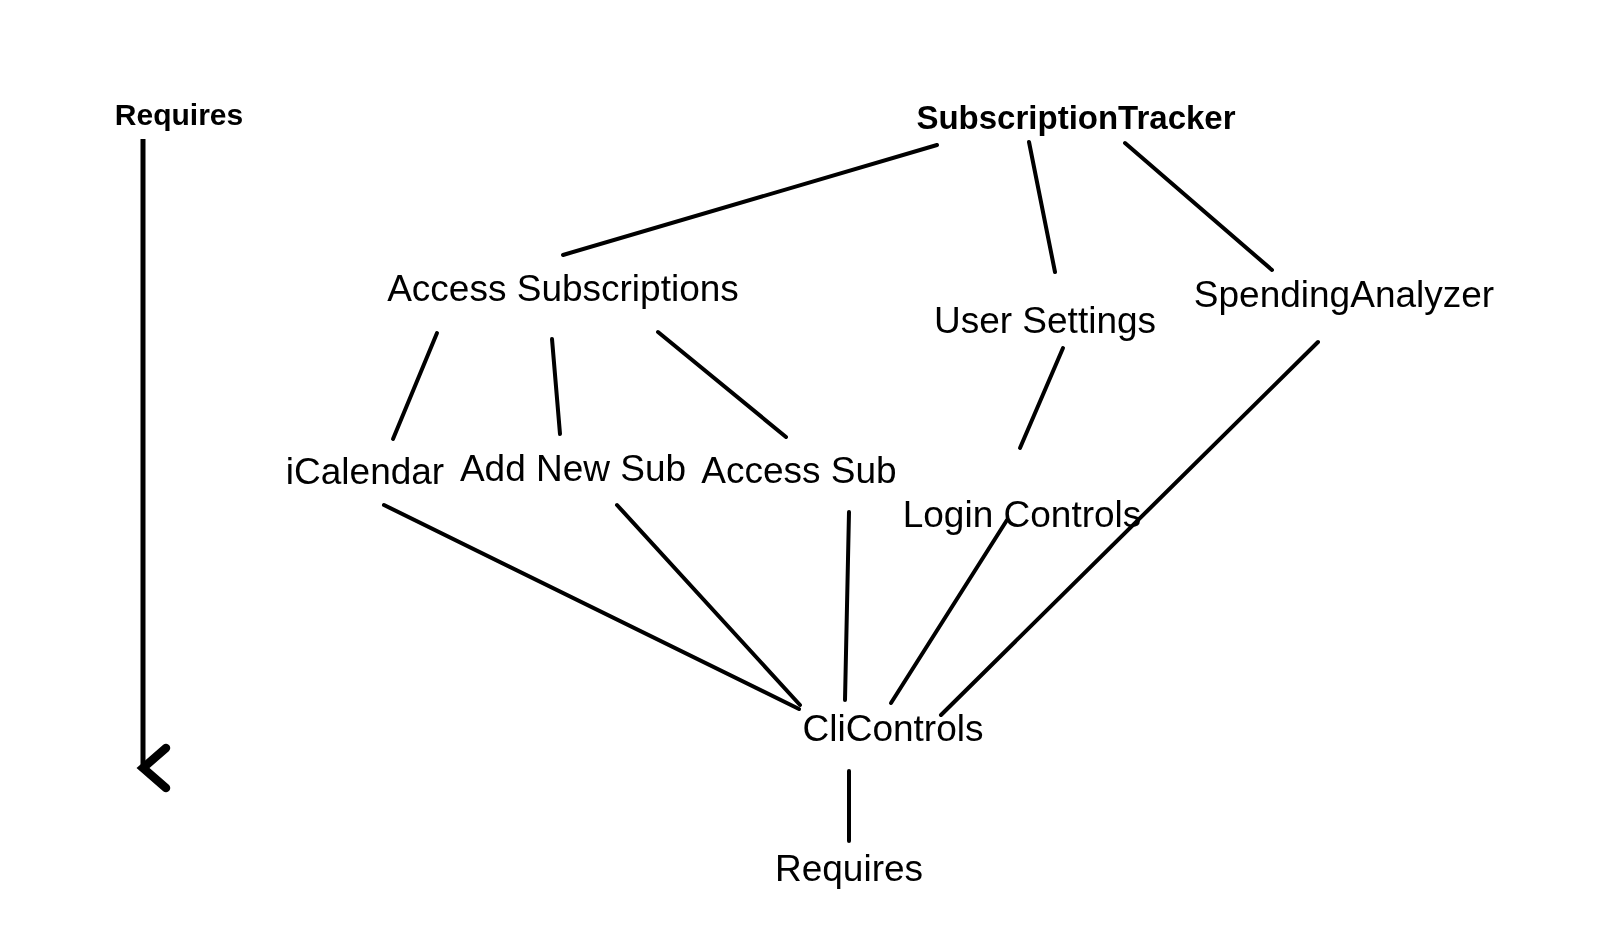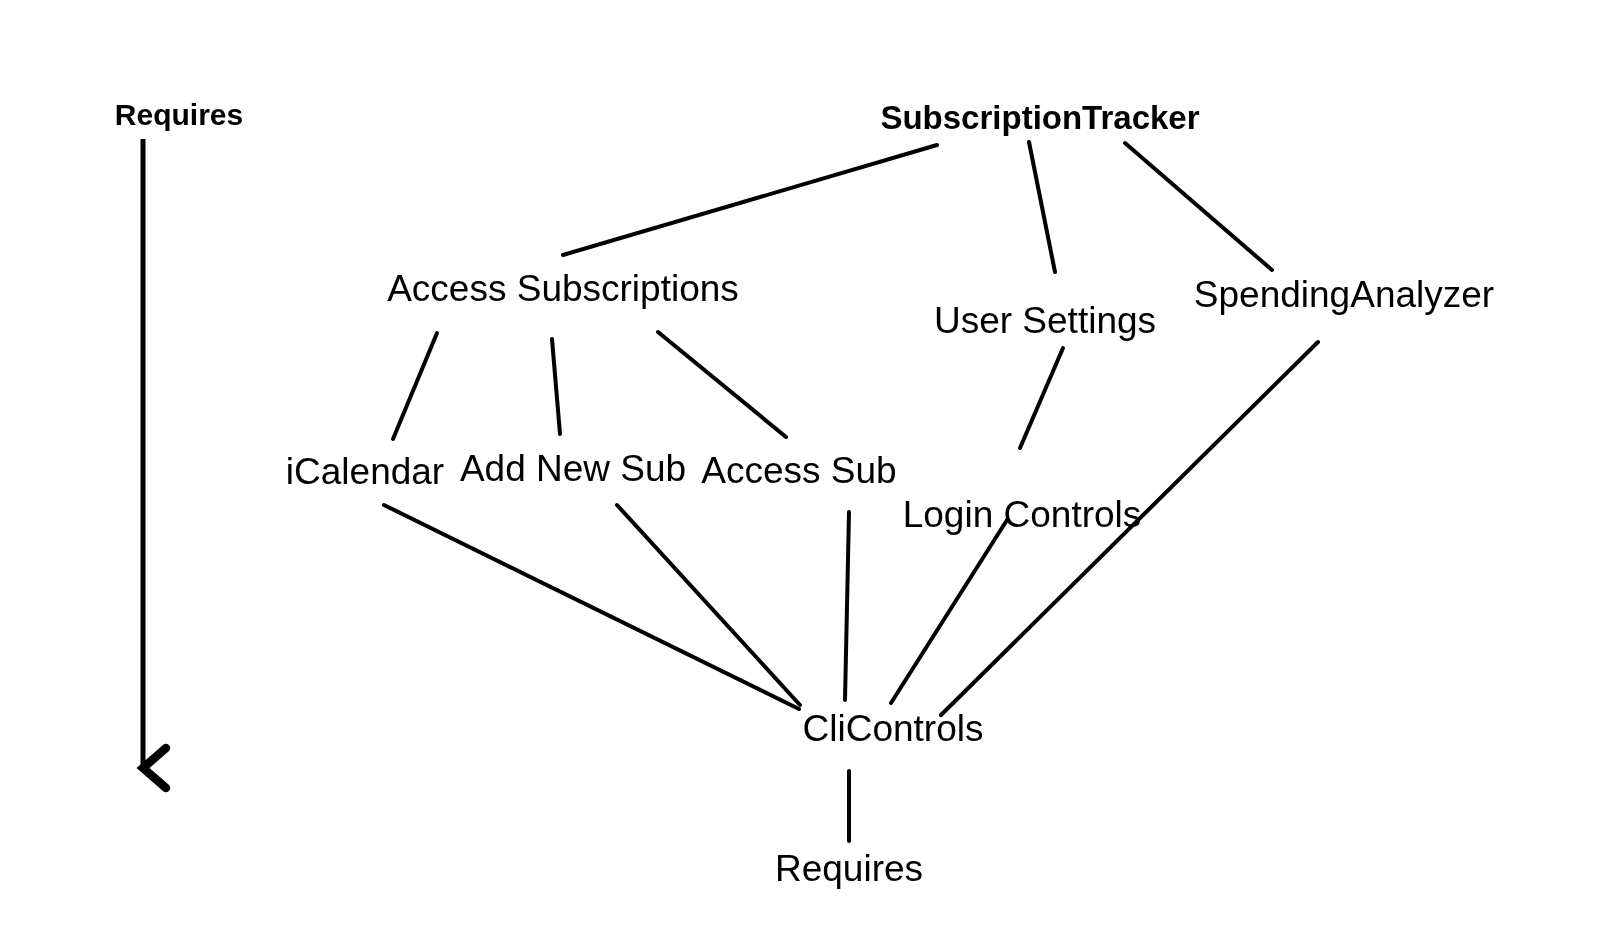--- a/index.html
+++ b/index.html
@@ -27,20 +27,21 @@
     white-space: nowrap;
     color: #000000;
     font-family: "Liberation Sans", sans-serif;
     font-size: 37px;
     line-height: 1;
     transform: translate(-50%, -50%);
   }
   .node-label.root {
     font-weight: bold;
     font-size: 33px;
+    margin-left: 36px;
   }
   .legend-label {
     position: absolute;
     white-space: nowrap;
     color: #000000;
     font-family: "Liberation Sans", sans-serif;
     font-size: 30px;
     font-weight: bold;
     line-height: 1;
     transform: translate(-50%, -50%);

